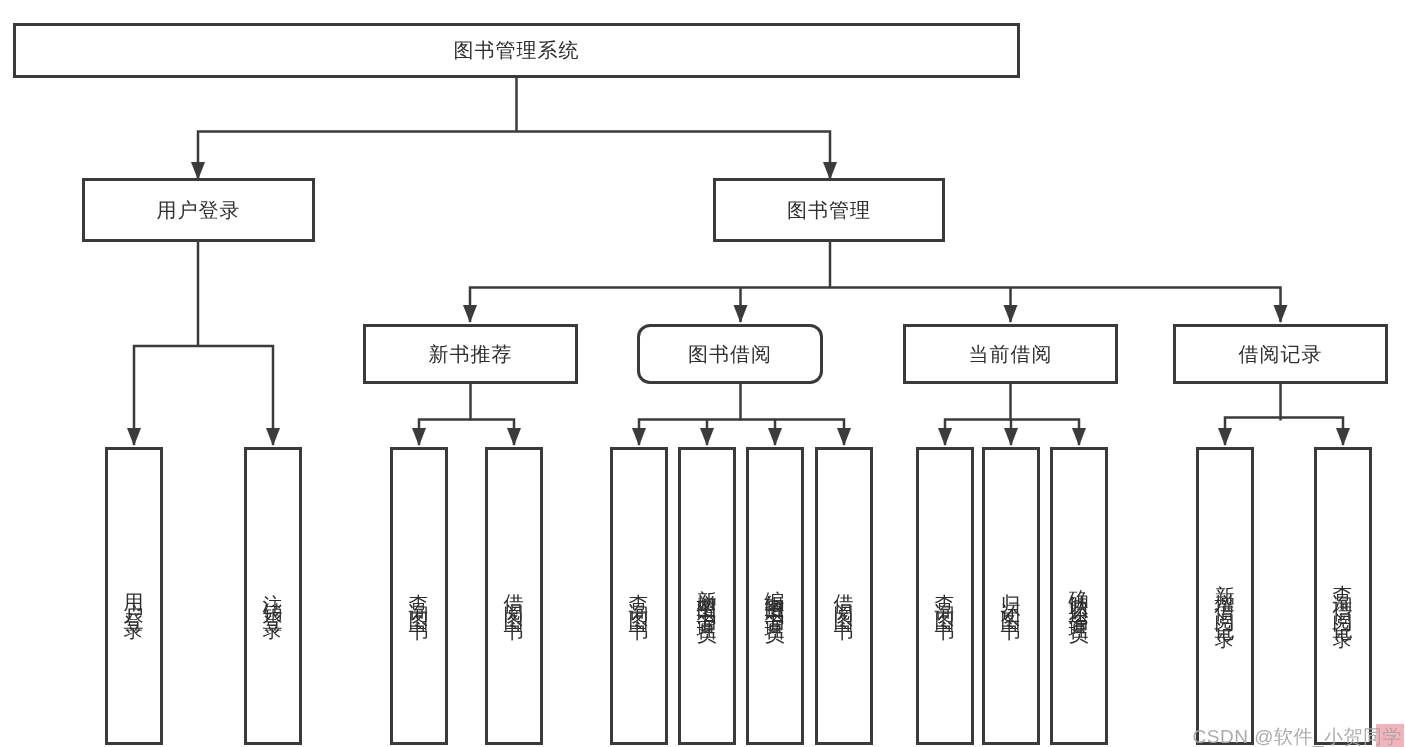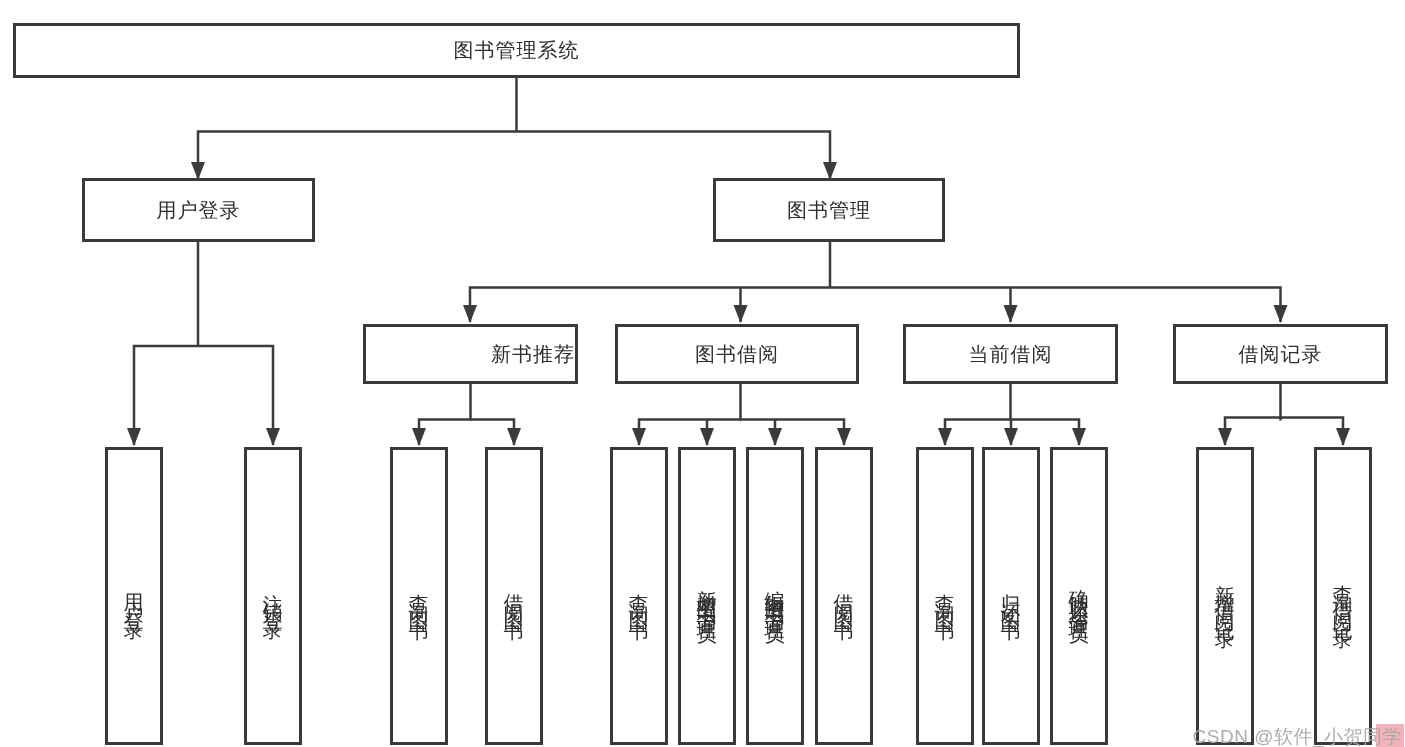--- a/index.html
+++ b/index.html
@@ -115,24 +115,24 @@
     <span class="h-label">图书管理系统</span>
   </div>
 
   <div class="box lvl2" style="left:82px; width:233px;">
     <span class="h-label">用户登录</span>
   </div>
   <div class="box lvl2" style="left:713px; width:232px;">
     <span class="h-label">图书管理</span>
   </div>
 
-  <div class="box lvl3" style="left:363px; width:215px;justify-content:flex-end;">
+  <div class="box lvl3" style="left:363px; width:215px;">
     <span class="h-label">新书推荐</span>
   </div>
-  <div class="box lvl3" style="left:615px; width:244px;">
+  <div class="box lvl3" style="left:637px; width:186px;border-radius:13px;">
     <span class="h-label">图书借阅</span>
   </div>
   <div class="box lvl3" style="left:1173px; width:215px;">
     <span class="h-label">借阅记录</span>
   </div>
   <div class="box lvl3" style="left:903px; width:215px;">
     <span class="h-label">当前借阅</span>
   </div>
 
   <div class="box lvl4" style="left:105px;">

